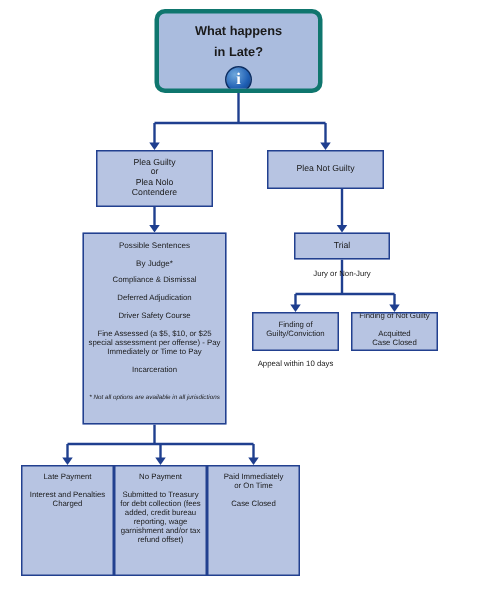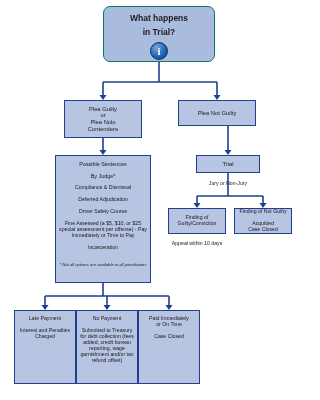--- a/index.html
+++ b/index.html
@@ -39,21 +39,21 @@
     width: 100%;
   }
   
   #title-box {
     left: 103px;
     top: 6px;
     width: 112px;
     height: 56px;
     border-radius: 7px;
     background: #aabcde;
-    border: 1px solid #0f766e;
+    border: 3px solid #0f766e;
     font-size: 8.5px;
     font-weight: bold;
     padding-top: 3px;
     justify-content: flex-start;
   }
   #title-box .ttl { margin-top: 4px; }
   .info-icon {
     margin-top: 4px;
     width: 16px;
     height: 16px;
@@ -172,21 +172,21 @@
     <polygon points="197,208 193.5,203 200.5,203"></polygon>
     <polygon points="263,208 259.5,203 266.5,203"></polygon>
     <polygon points="45,310 41.5,305 48.5,305"></polygon>
     <polygon points="107,310 103.5,305 110.5,305"></polygon>
     <polygon points="169,310 165.5,305 172.5,305"></polygon>
   </g>
 </svg>
 
 <div class="node" id="title-box">
   <span class="line ttl">What happens</span>
-  <span class="line ttl">in Trial?</span>
+  <span class="line ttl">in Late?</span>
   <span class="info-icon">i</span>
 </div>
 
 <div class="node" id="plea-guilty">
   <span class="line">Plea Guilty</span>
   <span class="line">or</span>
   <span class="line">Plea Nolo</span>
   <span class="line">Contendere</span>
 </div>
 

